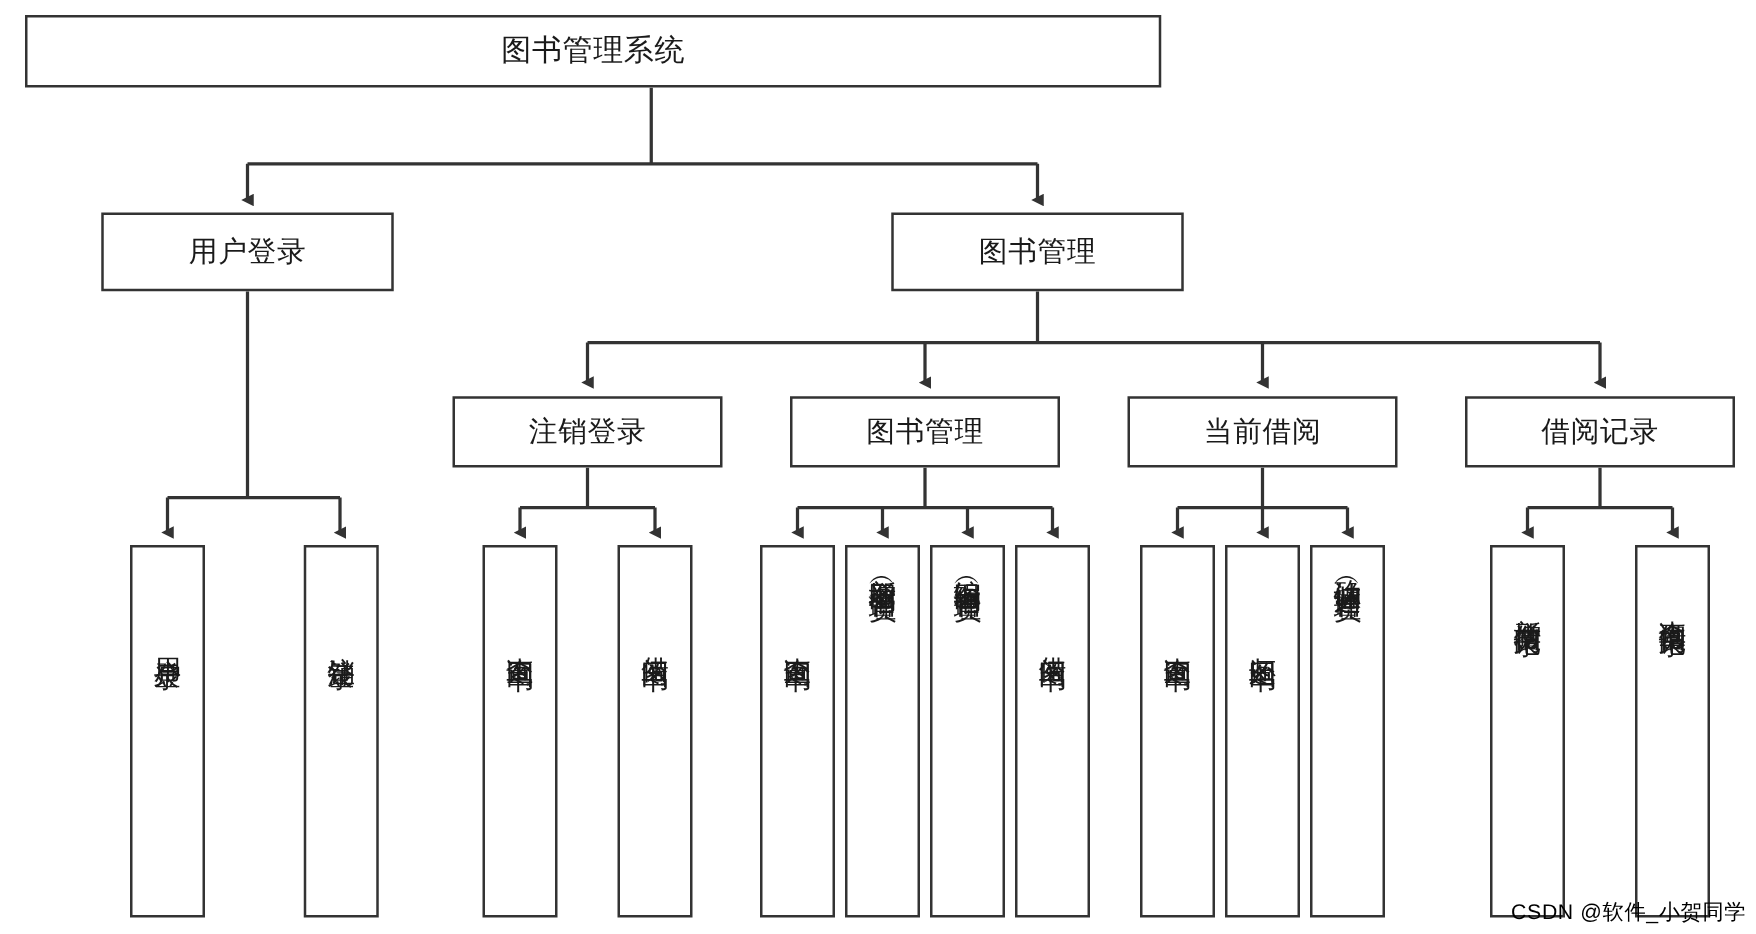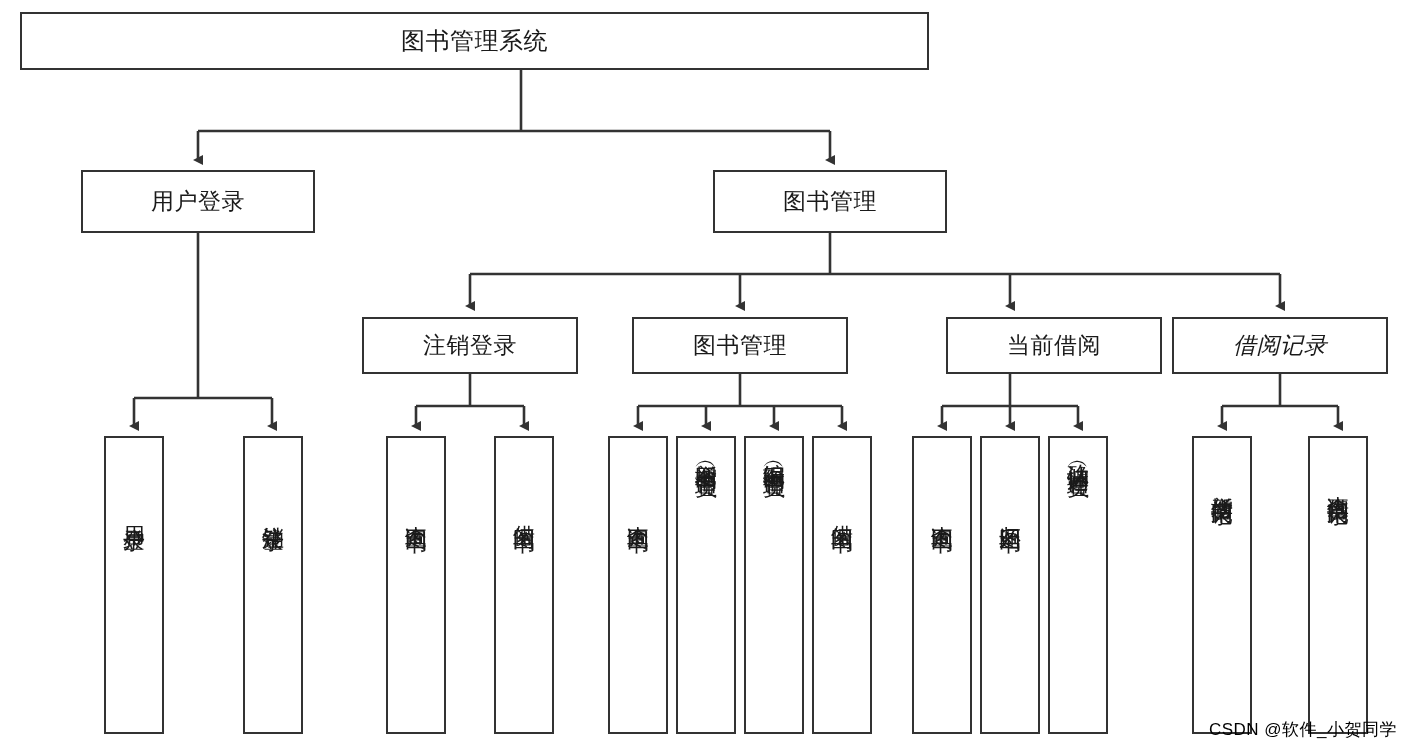--- a/index.html
+++ b/index.html
@@ -136,24 +136,24 @@
   <div class="node horizontal" style="left:713px; top:170px; width:234px; height:63px;">
     <span class="node-label">图书管理</span>
   </div>
 
   <div class="node horizontal" style="left:362px; top:317px; width:216px; height:57px;">
     <span class="node-label">注销登录</span>
   </div>
   <div class="node horizontal" style="left:632px; top:317px; width:216px; height:57px;">
     <span class="node-label">图书管理</span>
   </div>
-  <div class="node horizontal" style="left:902px; top:317px; width:216px; height:57px;margin-left:44px;">
+  <div class="node horizontal" style="left:902px; top:317px; width:216px; height:57px;">
     <span class="node-label">当前借阅</span>
   </div>
-  <div class="node horizontal" style="left:1172px; top:317px; width:216px; height:57px;font-style:italic;">
+  <div class="node horizontal" style="left:1172px; top:317px; width:216px; height:57px;">
     <span class="node-label">借阅记录</span>
   </div>
 
   <div class="node vertical" style="left:104px; top:436px; width:60px; height:298px; padding-top:70px;">
     <span class="node-label">用户登录</span>
   </div>
   <div class="node vertical" style="left:243px; top:436px; width:60px; height:298px; padding-top:70px;">
     <span class="node-label">注销登录</span>
   </div>
 

